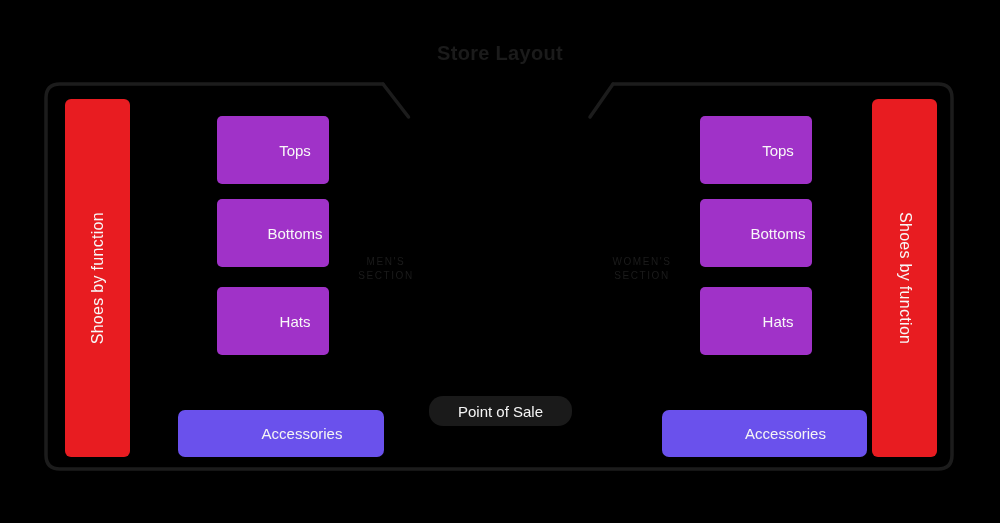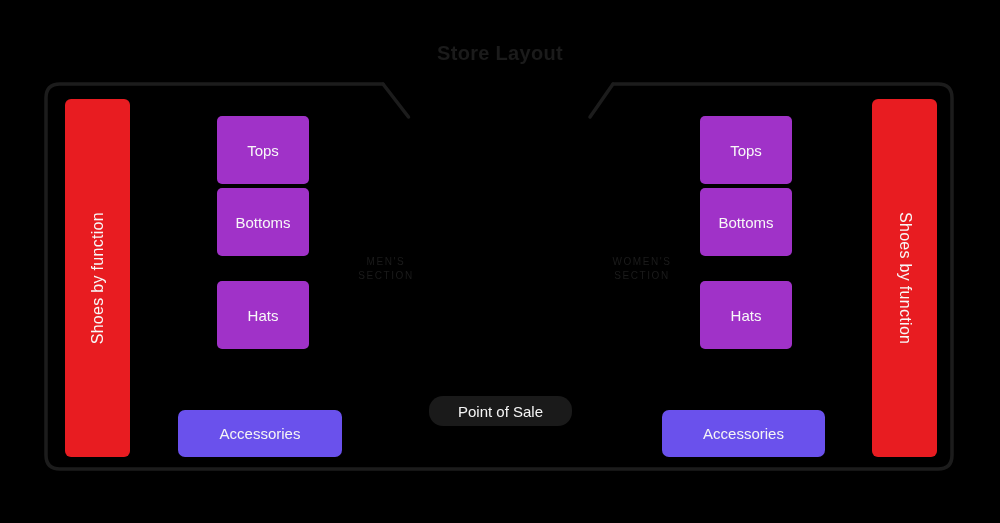--- a/index.html
+++ b/index.html
@@ -58,36 +58,37 @@
     color: #f8f8f8;
     font-size: 16px;
     font-weight: 500;
     letter-spacing: 0.3px;
     writing-mode: vertical-rl;
     white-space: nowrap;
   }
   .vtext-up { transform: rotate(180deg); }
   .shelf {
     position: absolute;
-    width: 92px;
+    width: 68px;
     height: 68px;
     background: #a032c8;
     border-radius: 5px;
     display: flex;
     align-items: center;
     justify-content: center;
     color: #f8f8f8;
     font-size: 15px;
     font-weight: 500;
+    padding-left: 44px;
   }
   .col-left  { left: 217px; }
   .col-right { left: 700px; }
   .row-0 { top: 116px; }
-  .row-1 { top: 188px; }
-  .row-2 { top: 281px; justify-content: center; }
+  .row-1 { top: 199px; }
+  .row-2 { top: 287px; justify-content: center; }
   .section-label {
     position: absolute;
     top: 255px;
     width: 140px;
     text-align: center;
     font-size: 10px;
     font-weight: 400;
     letter-spacing: 1.6px;
     line-height: 14px;
     color: #1b1b1b;
@@ -115,20 +116,21 @@
     top: 410px;
     height: 47px;
     background: #6a51ec;
     border-radius: 7px;
     display: flex;
     align-items: center;
     justify-content: center;
     color: #f5f5f5;
     font-size: 15px;
     font-weight: 500;
+    padding-left: 42px;
   }
   .accessories-left  { left: 178px; width: 164px; }
   .accessories-right { left: 662px; width: 163px; }
 </style>
 </head>
 <body>
 
 <div class="canvas">
 
   <h1 class="title">Store Layout</h1>

